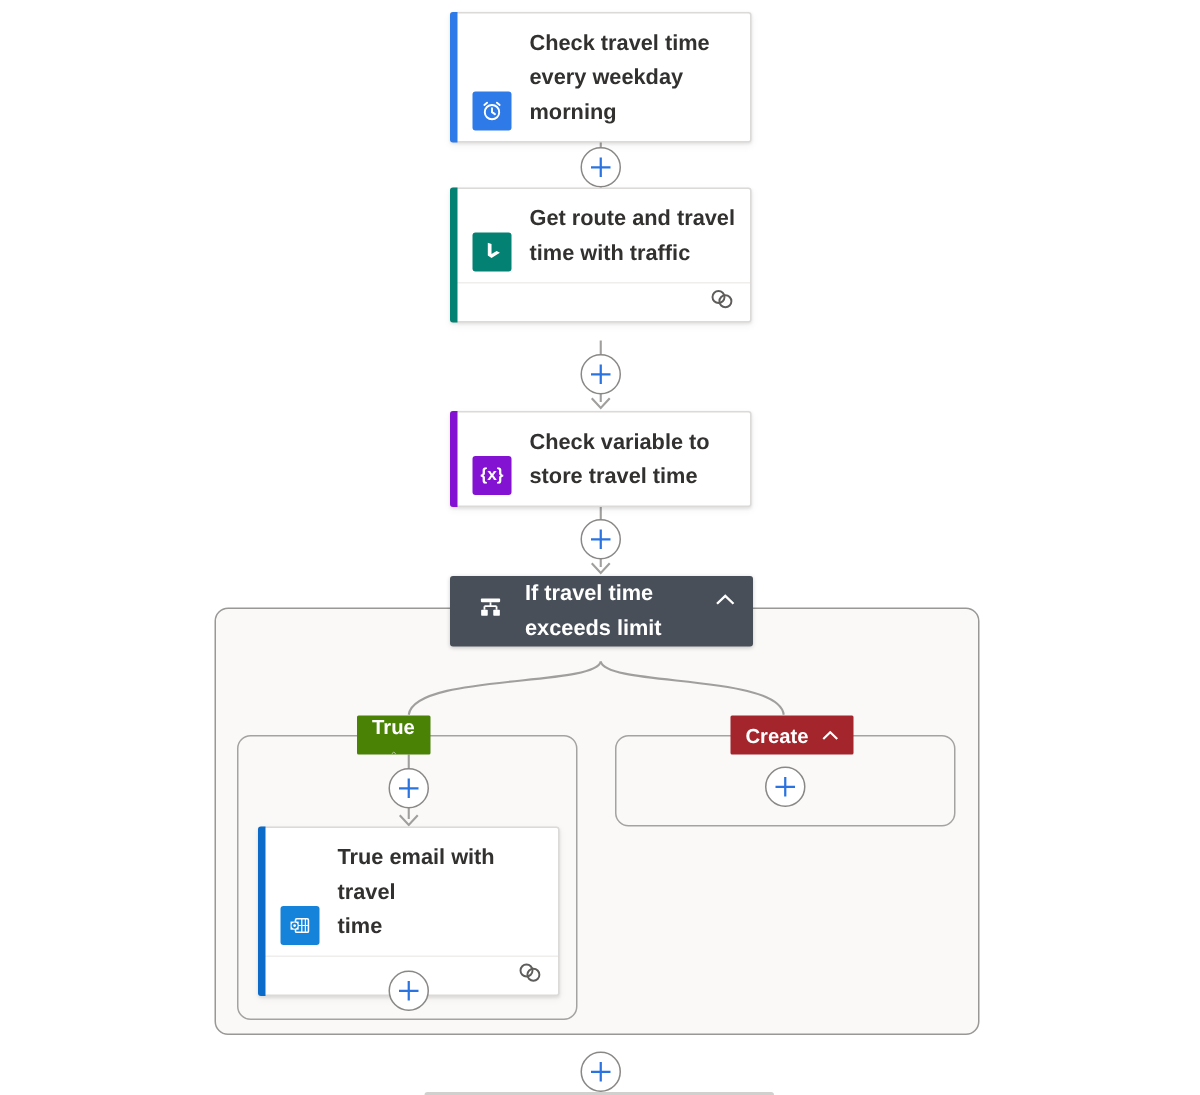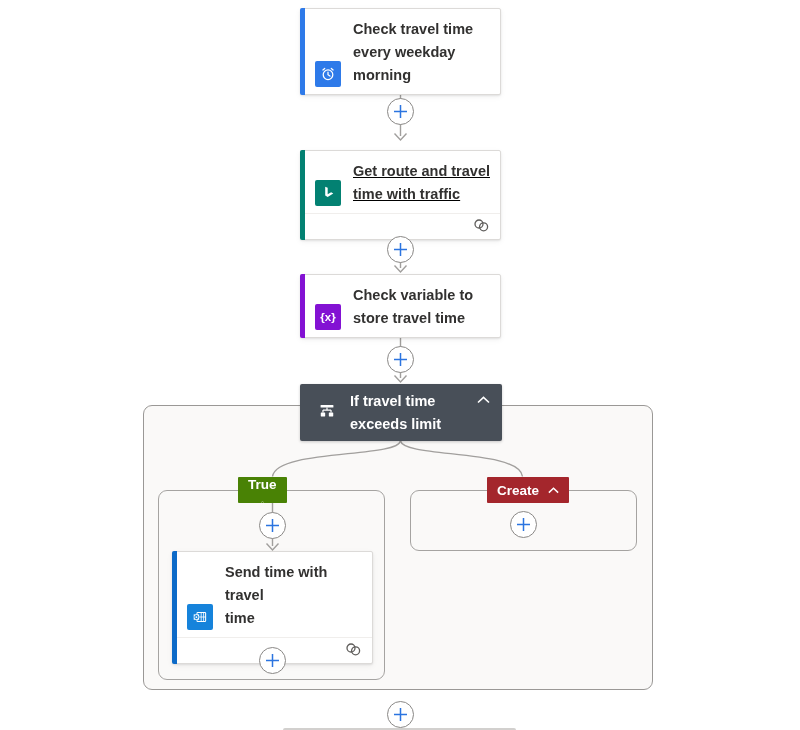--- a/index.html
+++ b/index.html
@@ -29,21 +29,21 @@
               white-space:pre-line;padding-top:2px;}
   .card-footer{height:26px;border-top:1px solid var(--c-divider);
                display:flex;align-items:center;justify-content:flex-end;padding-right:10px;}
 
   
   .outer-container{position:absolute;left:143px;top:405px;width:510px;height:285px;
                    background:var(--c-container-bg);border:1.4px solid var(--c-container-border);
                    border-radius:9px;z-index:0;}
   .branch-container{position:absolute;border:1.3px solid var(--c-branch-border);
                     border-radius:9px;z-index:0;}
-  .condition-card{position:absolute;left:300px;top:384px;width:202px;height:57px;
+  .condition-card{position:absolute;left:300px;top:384px;width:202px;height:47px;
                   background:var(--c-condition);border-radius:2px;z-index:2;cursor:pointer;
                   display:flex;align-items:center;gap:12px;padding:0 16px;
                   box-shadow:0 1px 3px rgba(0,0,0,.2);}
   .condition-title{font-size:14.5px;line-height:23px;font-weight:600;color:#fff;white-space:pre-line;}
   .collapse-btn{position:absolute;right:10px;top:9px;background:none;border:none;cursor:pointer;
                 width:18px;height:14px;display:flex;align-items:center;justify-content:center;}
 
   .badge{position:absolute;height:26px;z-index:3;display:flex;align-items:center;gap:9px;
          padding:0 10px;border-radius:1px;cursor:pointer;}
   .badge-label{font-size:13.5px;font-weight:700;color:#fff;}
@@ -105,21 +105,21 @@
 morning</div>
     </div>
   </div>
 
   <button class="plus" style="left:387px;top:97.5px;">
     <svg width="15" height="15" viewBox="0 0 15 15">
       <path d="M7.5 1 V14 M1 7.5 H14" stroke="var(--c-plus)" stroke-width="1.5" fill="none"></path>
     </svg>
   </button>
 
-  <div class="card" style="left:300px;top:150px;text-decoration:underline;">
+  <div class="card" style="left:300px;top:125px;">
     <div class="accent" style="background:var(--c-bing);"></div>
     <div class="card-main">
       <span class="step-icon" style="background:var(--c-bing);">
         <svg width="16" height="16" viewBox="0 0 20 20">
           <path d="M6.5 2.2 L9.6 3.3 V11.6 L13.9 9.1 L16.6 10.6 L9.6 14.9 L6.5 13 Z" fill="#fff"></path>
         </svg>
       </span>
       <div class="card-title">Get route and travel
 time with traffic</div>
     </div>
@@ -196,21 +196,21 @@
     <div class="accent" style="background:var(--c-outlook-accent);"></div>
     <div class="card-main">
       <span class="step-icon" style="background:var(--c-outlook-icon-bg);">
         <svg width="18" height="18" viewBox="0 0 24 24">
           <rect x="8" y="6" width="11.5" height="12" rx="1" fill="none" stroke="#fff" stroke-width="1.4"></rect>
           <path d="M8 12 H19.5 M13.6 6 V18 M16.8 6 V18" stroke="#fff" stroke-width="1.1" fill="none"></path>
           <rect x="3.6" y="8.5" width="7.2" height="7.2" fill="#fff"></rect>
           <circle cx="7.2" cy="12.1" r="2" fill="none" stroke="var(--c-outlook-icon-bg)" stroke-width="1.5"></circle>
         </svg>
       </span>
-      <div class="card-title">Send time with travel
+      <div class="card-title">True email with travel
 time</div>
     </div>
     <div class="card-footer">
       <span>
         <svg width="17" height="13" viewBox="0 0 17 13" fill="none" stroke="var(--c-muted-icon)" stroke-width="1.3">
           <circle cx="6" cy="5" r="4"></circle>
           <circle cx="10.6" cy="7.8" r="4"></circle>
         </svg>
       </span>
     </div>

